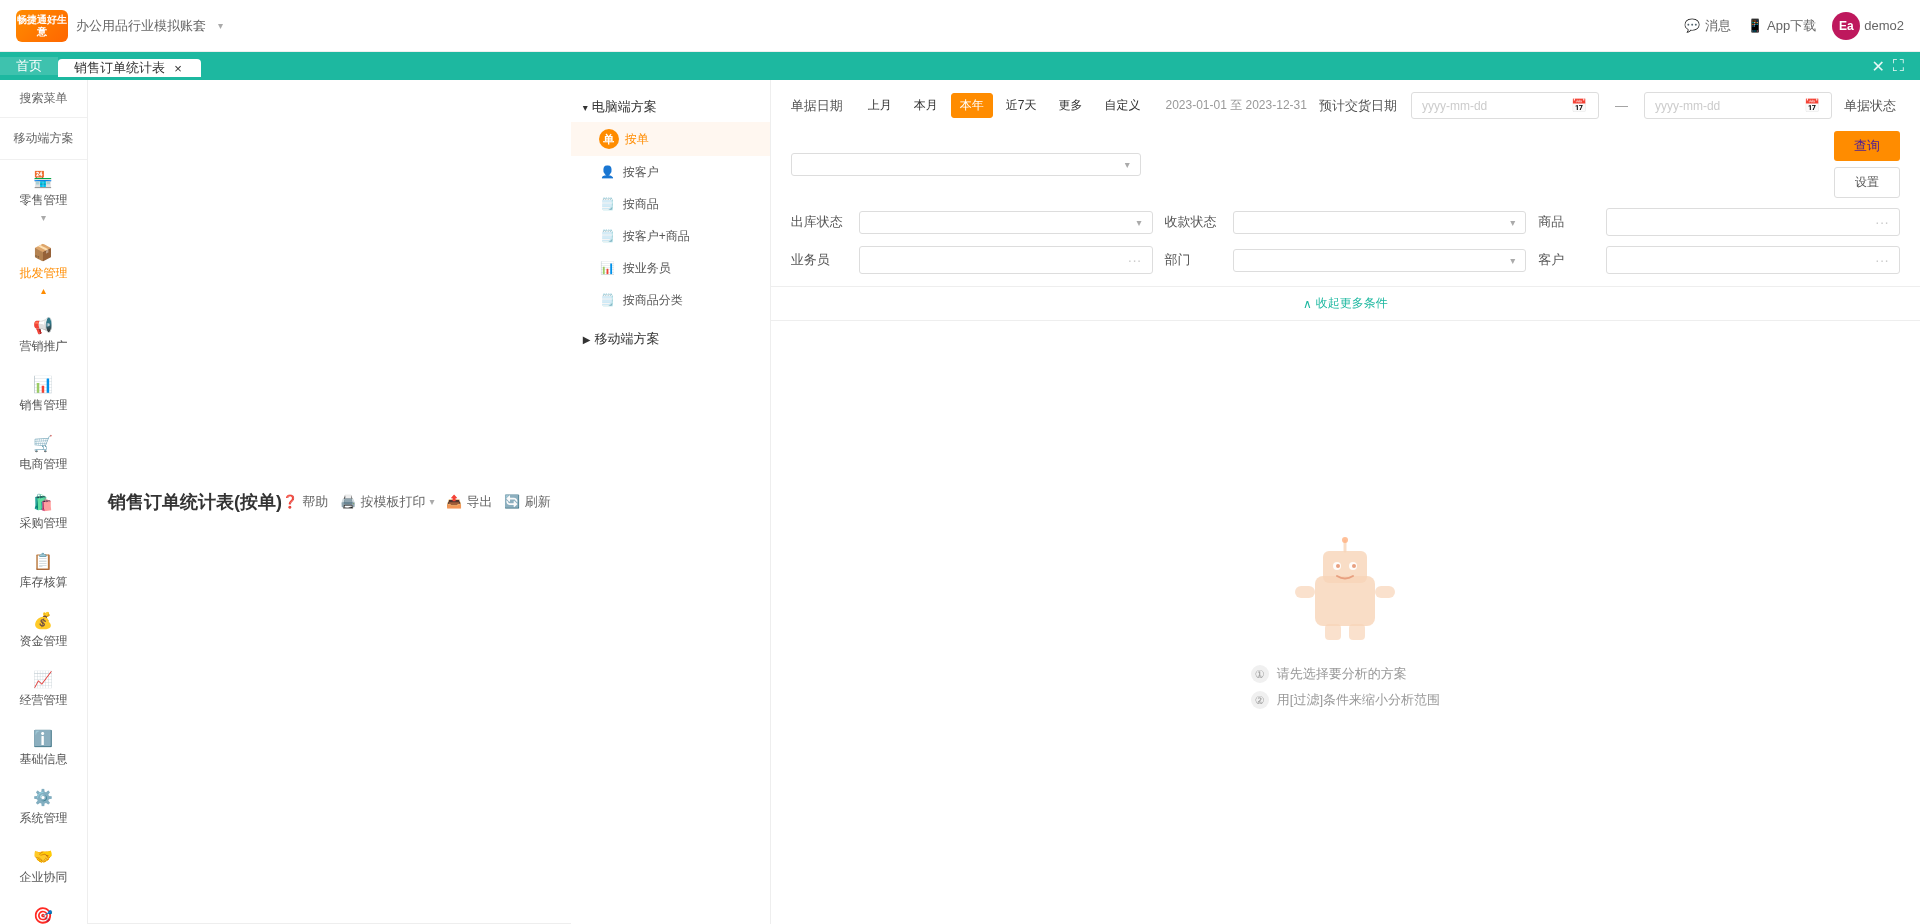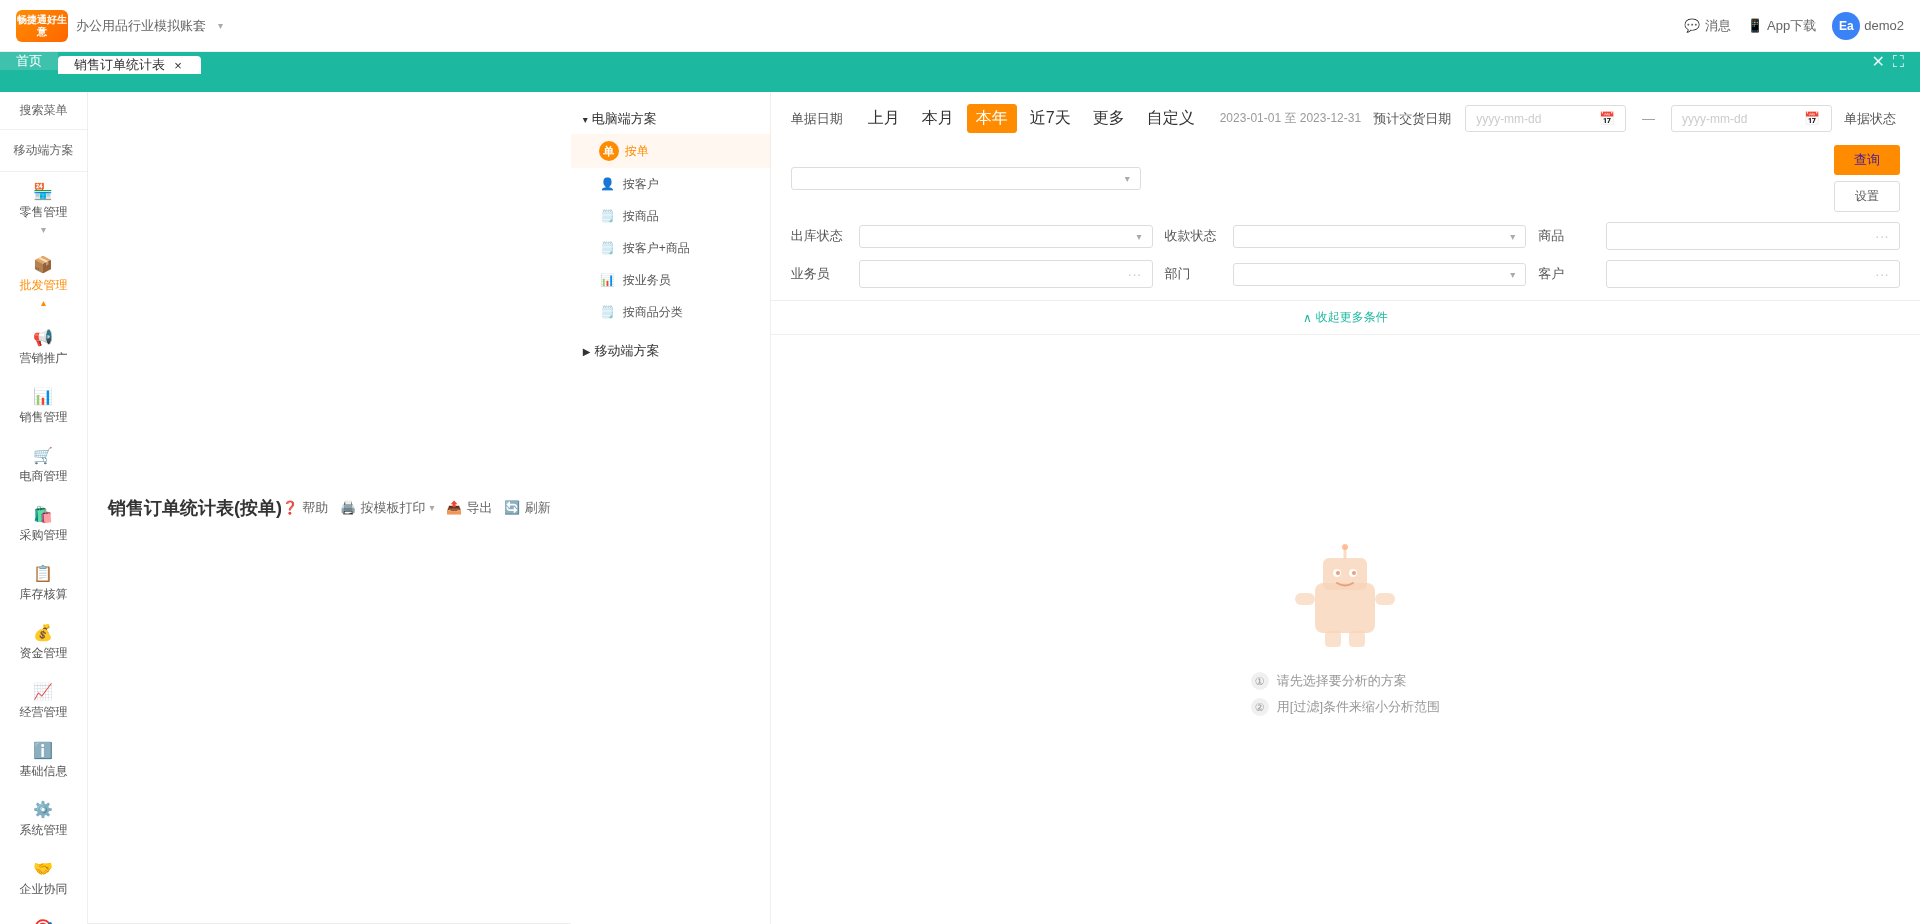--- a/index.html
+++ b/index.html
@@ -6,24 +6,24 @@
     body { font-family: 'Microsoft YaHei', sans-serif; font-size: 13px; background: #f5f5f5; color: #333; display: flex; flex-direction: column; height: 100vh; overflow: hidden; }
 
     
     .topbar { background: #fff; height: 52px; display: flex; align-items: center; justify-content: space-between; padding: 0 16px; border-bottom: 1px solid #eee; flex-shrink: 0; }
     .topbar-left { display: flex; align-items: center; gap: 8px; }
     .logo { width: 52px; height: 32px; background: linear-gradient(135deg, #ff8c00, #ff6600); border-radius: 6px; display: flex; align-items: center; justify-content: center; }
     .logo-text { color: #fff; font-size: 10px; text-align: center; line-height: 1.2; font-weight: bold; }
     .app-title { font-size: 13px; color: #666; display: flex; align-items: center; gap: 12px; }
     .topbar-right { display: flex; align-items: center; gap: 16px; color: #666; font-size: 13px; }
     .topbar-right-item { display: flex; align-items: center; gap: 4px; cursor: pointer; }
-    .avatar { width: 28px; height: 28px; border-radius: 50%; background: #3b82f6; display: flex; align-items: center; justify-content: center; color: #fff; font-size: 12px; font-weight: bold; }
-
-    
-    .tabbar { background: #1db8a0; height: 40px; display: flex; align-items: flex-start; flex-shrink: 0; position: relative; }
+    .avatar { width: 28px; height: 28px; border-radius: 50%; background: #be185d; display: flex; align-items: center; justify-content: center; color: #fff; font-size: 12px; font-weight: bold; }
+
+    
+    .tabbar { background: #1db8a0; height: 28px; display: flex; align-items: center; flex-shrink: 0; position: relative; }
     .tab { display: flex; align-items: center; padding: 0 16px; cursor: pointer; color: rgba(255,255,255,0.8); font-size: 13px; gap: 6px; }
     .tab.home { background: rgba(255,255,255,0.15); color: #fff; }
     .tab.active { background: #fff; color: #333; border-radius: 4px 4px 0 0; margin-top: 4px; }
     .tab-close { width: 14px; height: 14px; display: flex; align-items: center; justify-content: center; border-radius: 50%; cursor: pointer; }
     .tabbar-actions { margin-left: auto; display: flex; align-items: center; gap: 8px; padding-right: 16px; }
     .tabbar-action { color: rgba(255,255,255,0.9); cursor: pointer; font-size: 16px; }
 
     
     .main { display: flex; flex: 1; overflow: hidden; }
 
@@ -64,21 +64,21 @@
 
     
     .right-panel { flex: 1; display: flex; flex-direction: column; overflow: hidden; background: #f5f5f5; }
 
     
     .filter-area { background: #fff; padding: 12px 20px; border-bottom: 1px solid #eee; flex-shrink: 0; }
     .filter-row { display: flex; align-items: center; gap: 12px; margin-bottom: 10px; flex-wrap: wrap; }
     .filter-row:last-child { margin-bottom: 0; }
     .filter-label { font-size: 13px; color: #555; white-space: nowrap; min-width: 56px; }
     .filter-date-btns { display: flex; align-items: center; gap: 4px; }
-    .date-btn { padding: 3px 8px; border-radius: 3px; cursor: pointer; font-size: 16px; border: 1px solid transparent; }
+    .date-btn { padding: 3px 8px; border-radius: 3px; cursor: pointer; font-size: 12px; border: 1px solid transparent; }
     .date-btn.active { background: #ff8c00; color: #fff; border-color: #ff8c00; }
     .date-range { font-size: 12px; color: #999; margin-left: 4px; }
     .filter-input { border: 1px solid #ddd; border-radius: 3px; padding: 5px 10px; font-size: 13px; color: #999; flex: 1; min-width: 120px; max-width: 200px; outline: none; cursor: pointer; display: flex; align-items: center; justify-content: space-between; }
     .filter-select { border: 1px solid #ddd; border-radius: 3px; padding: 5px 10px; font-size: 13px; flex: 1; min-width: 150px; max-width: 350px; display: flex; align-items: center; justify-content: space-between; cursor: pointer; color: #999; }
     .filter-dash { color: #999; padding: 0 4px; }
     .date-icon { color: #ccc; font-size: 13px; }
     .filter-ellipsis { color: #ccc; font-size: 14px; cursor: pointer; }
 
     
     .collapse-bar { display: flex; justify-content: center; padding: 8px; background: #fff; border-bottom: 1px solid #eee; }

